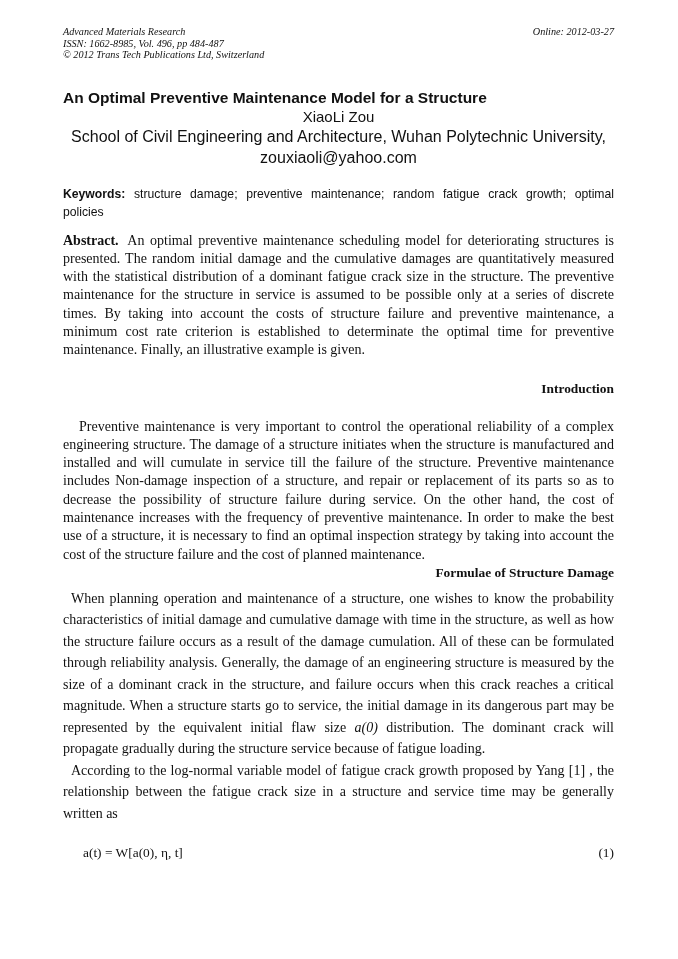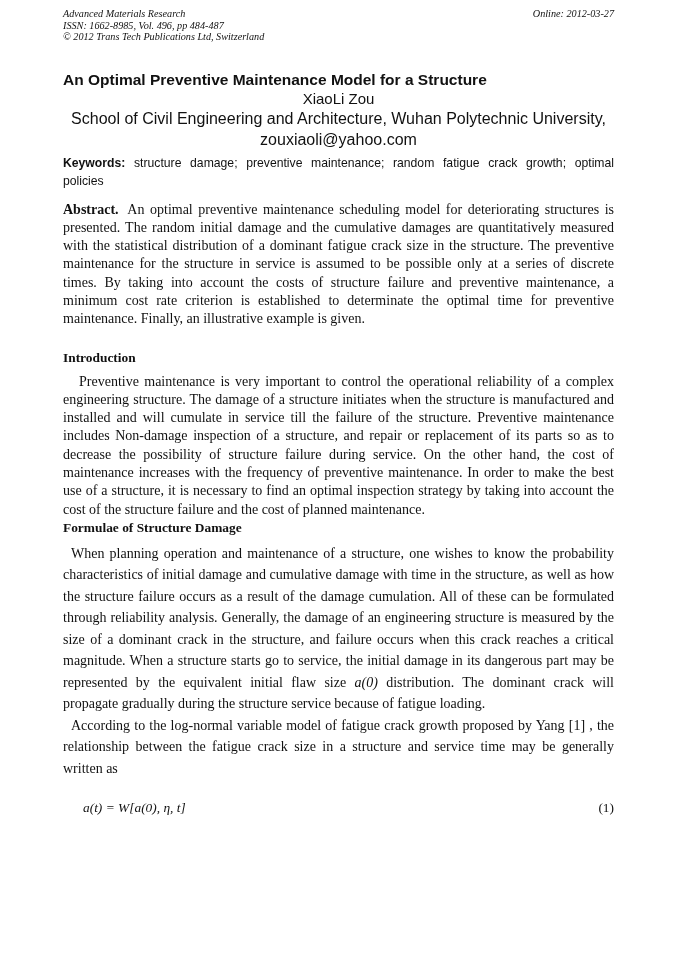--- a/index.html
+++ b/index.html
@@ -1,35 +1,35 @@
 <!DOCTYPE html>
 <html><head>
 <meta charset="utf-8">
 <style>
   html, body { margin: 0; padding: 0; background: #ffffff; }
   body { width: 678px; height: 959px; position: relative; overflow: hidden; color: #111; }
-  .page { position: absolute; left: 63px; top: 8px; width: 551px; }
+  .page { position: absolute; left: 63px; top: 26px; width: 551px; }
   .header { position: relative; font-family: "Liberation Serif", serif; font-style: italic; font-size: 10.2px; line-height: 11.5px; color: #111; }
   .header .online { position: absolute; right: 0; top: 0; }
   .title { font-family: "Liberation Sans", sans-serif; font-weight: bold; font-size: 15.5px; text-align: left; margin-top: 27px; line-height: 20px; }
   .author { font-family: "Liberation Sans", sans-serif; font-size: 15px; text-align: center; line-height: 18px; }
   .affil { font-family: "Liberation Sans", sans-serif; font-size: 16px; text-align: center; line-height: 21px; }
-  .keywords { font-family: "Liberation Sans", sans-serif; font-size: 12.2px; line-height: 18px; margin-top: 4px; text-align: justify; word-spacing: 3px; }
+  .keywords { font-family: "Liberation Sans", sans-serif; font-size: 12.2px; line-height: 18px; margin-top: 17px; text-align: justify; word-spacing: 3px; }
   .keywords b { font-weight: bold; }
   .serif { font-family: "Liberation Serif", serif; font-size: 14px; line-height: 18.3px; text-align: justify; }
   .abstract { margin-top: 11px; }
   .abstract b { font-weight: bold; margin-right: 4px; }
-  h2 { font-family: "Liberation Serif", serif; font-weight: bold; font-size: 13.4px; margin: 0; line-height: 18px; }
+  h2 { font-family: "Liberation Serif", serif; font-weight: bold; font-size: 13.4px; margin: 0; line-height: 18px; text-align: right; }
   .h-intro { margin-top: 20px; }
-  .p-intro { margin-top: 6px; text-indent: 16px; }
+  .p-intro { margin-top: 20px; text-indent: 16px; }
   .h-form { }
   .p-form { margin-top: 6px; text-indent: 8px; line-height: 21.5px; }
   .p-yang { text-indent: 8px; line-height: 21.5px; }
   .equation { position: relative; font-family: "Liberation Serif", serif; font-size: 13.4px; margin-top: 21px; height: 20px; }
-  .equation .expr { position: absolute; left: 20px; font-style: italic; }
+  .equation .expr { position: absolute; left: 20px; }
   .equation .num { position: absolute; right: 0; }
   .math { font-style: italic; }
 </style>
 </head>
 <body>
 
 <div class="page">
 
   <div class="header">
     <div>Advanced Materials Research</div>

